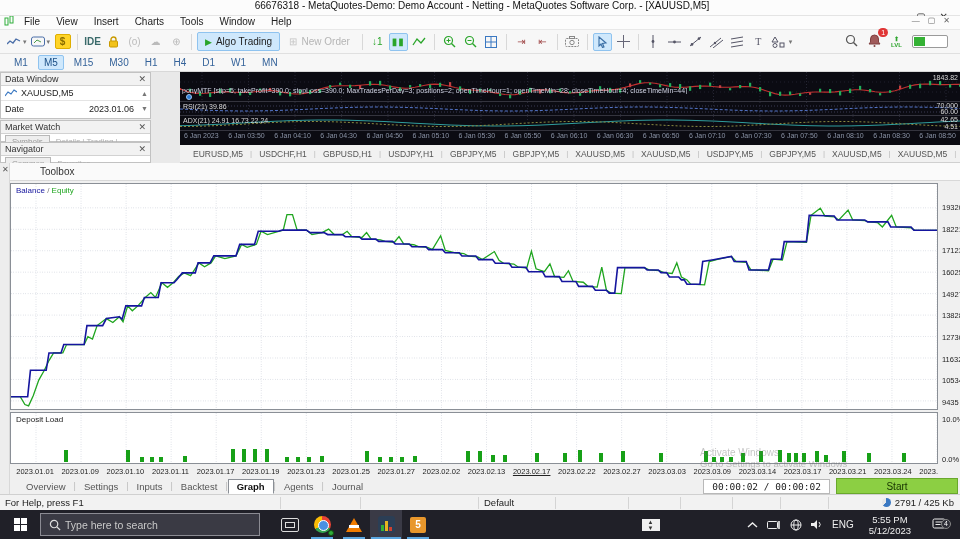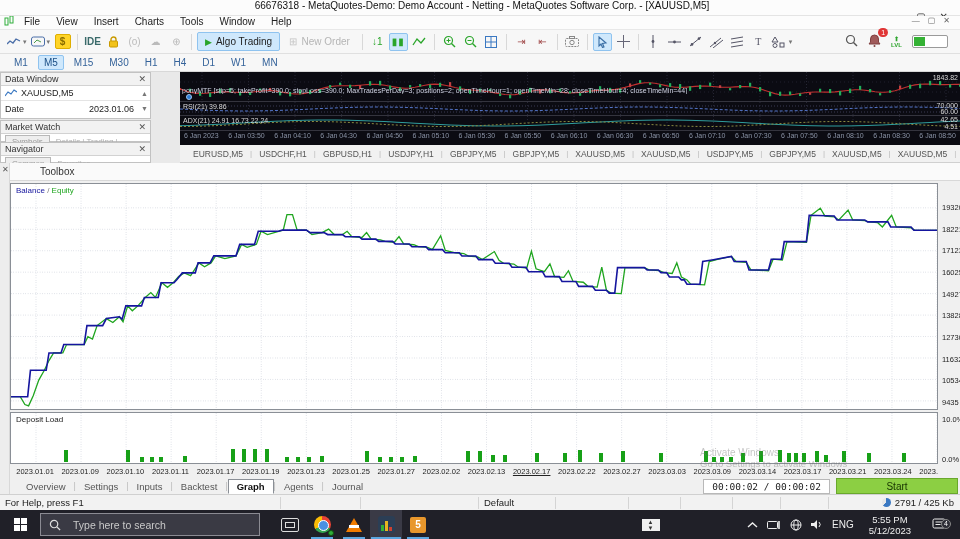--- a/index.html
+++ b/index.html
@@ -132,21 +132,21 @@
                         display:flex; align-items:center; gap:4px;}
   .sdiv { position:absolute; top:2px; width:1px; height:12px; background:#d4d4d4; }
   .pie { width:9px; height:9px; border-radius:50%; background:conic-gradient(#3a78c2 0 65%, #e8e8e8 65% 100%); }
 
   
   .taskbar { position:absolute; left:0; top:510px; width:960px; height:29px; background:#202028; display:flex; align-items:stretch; }
   .tstart { width:40px; display:flex; align-items:center; justify-content:center; }
   .winlogo { width:13px; height:13px; display:grid; grid-template-columns:6px 6px; grid-template-rows:6px 6px; gap:1px;}
   .winlogo i { background:#fff; }
   .tsearch { width:220px; margin:3px 0; background:#3a3a44; border:1px solid #8b8b93; display:flex;
-             align-items:center; gap:12px; padding:0 8px; }
+             align-items:center; gap:4px; padding:0 8px; }
   .tsearch .ph { font-size:10.5px; color:#c9c9c9; }
   .tapp { width:32px; display:flex; align-items:center; justify-content:center; position:relative; }
   .tapp.active { background:#3a3a46; }
   .underline { position:absolute; bottom:0; left:5px; right:5px; height:2px; background:#5aa6e0; }
   .taskview { width:18px; height:14px; border:1px solid #ddd; border-radius:2px; position:relative;}
   .taskview:after { content:""; position:absolute; left:3px; top:3px; right:3px; bottom:3px; border:1px solid #ddd;}
   .chrome { width:17px; height:17px; border-radius:50%;
             background:conic-gradient(#ea4335 0 33%, #34a853 33% 66%, #fbbc05 66% 100%); position:relative;}
   .chrome:after { content:""; position:absolute; left:4px; top:4px; width:9px; height:9px; border-radius:50%;
                   background:#4a90e2; border:1.5px solid #fff; }

